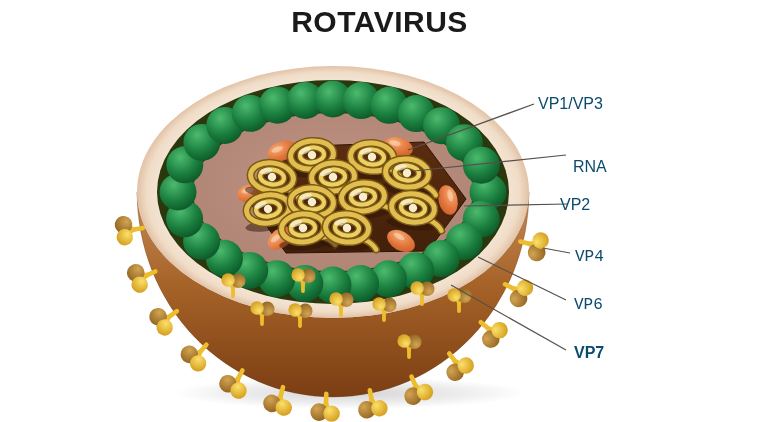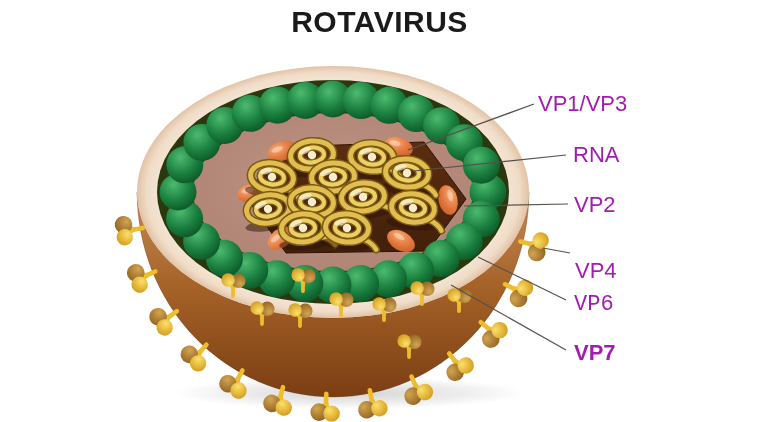--- a/index.html
+++ b/index.html
@@ -16,29 +16,29 @@
     left:0;top:5px;width:100%;
     text-align:center;
     font-size:30px;
     font-weight:bold;
     letter-spacing:.5px;
     color:#1a1a1a;
   }
   #scene{position:absolute;left:0;top:0;width:759px;height:422px;}
   .lbl{
     position:absolute;
-    font-size:22px;
+    font-size:16px;
     line-height:22px;
-    color:#a21caf;
+    color:#0c4a6e;
     white-space:nowrap;
   }
   #lbl0{left:538px;top:93px;}
-  #lbl1{left:573px;top:144px;}
-  #lbl2{left:574px;top:194px;}
-  #lbl3{left:575px;top:260px;}
+  #lbl1{left:573px;top:156px;}
+  #lbl2{left:560px;top:194px;}
+  #lbl3{left:575px;top:246px;font-family:Liberation Mono, monospace;}
   #lbl4{left:574px;top:294px;font-family:Liberation Mono, monospace;}
   #lbl5{left:574px;top:342px;font-weight:bold;}
 </style>
 </head>
 <body>
 
 <div class="stage">
   <div class="title">ROTAVIRUS</div>
   <div id="scene"><svg xmlns="http://www.w3.org/2000/svg" width="759" height="422" viewBox="0 0 759 422">
         <defs>

